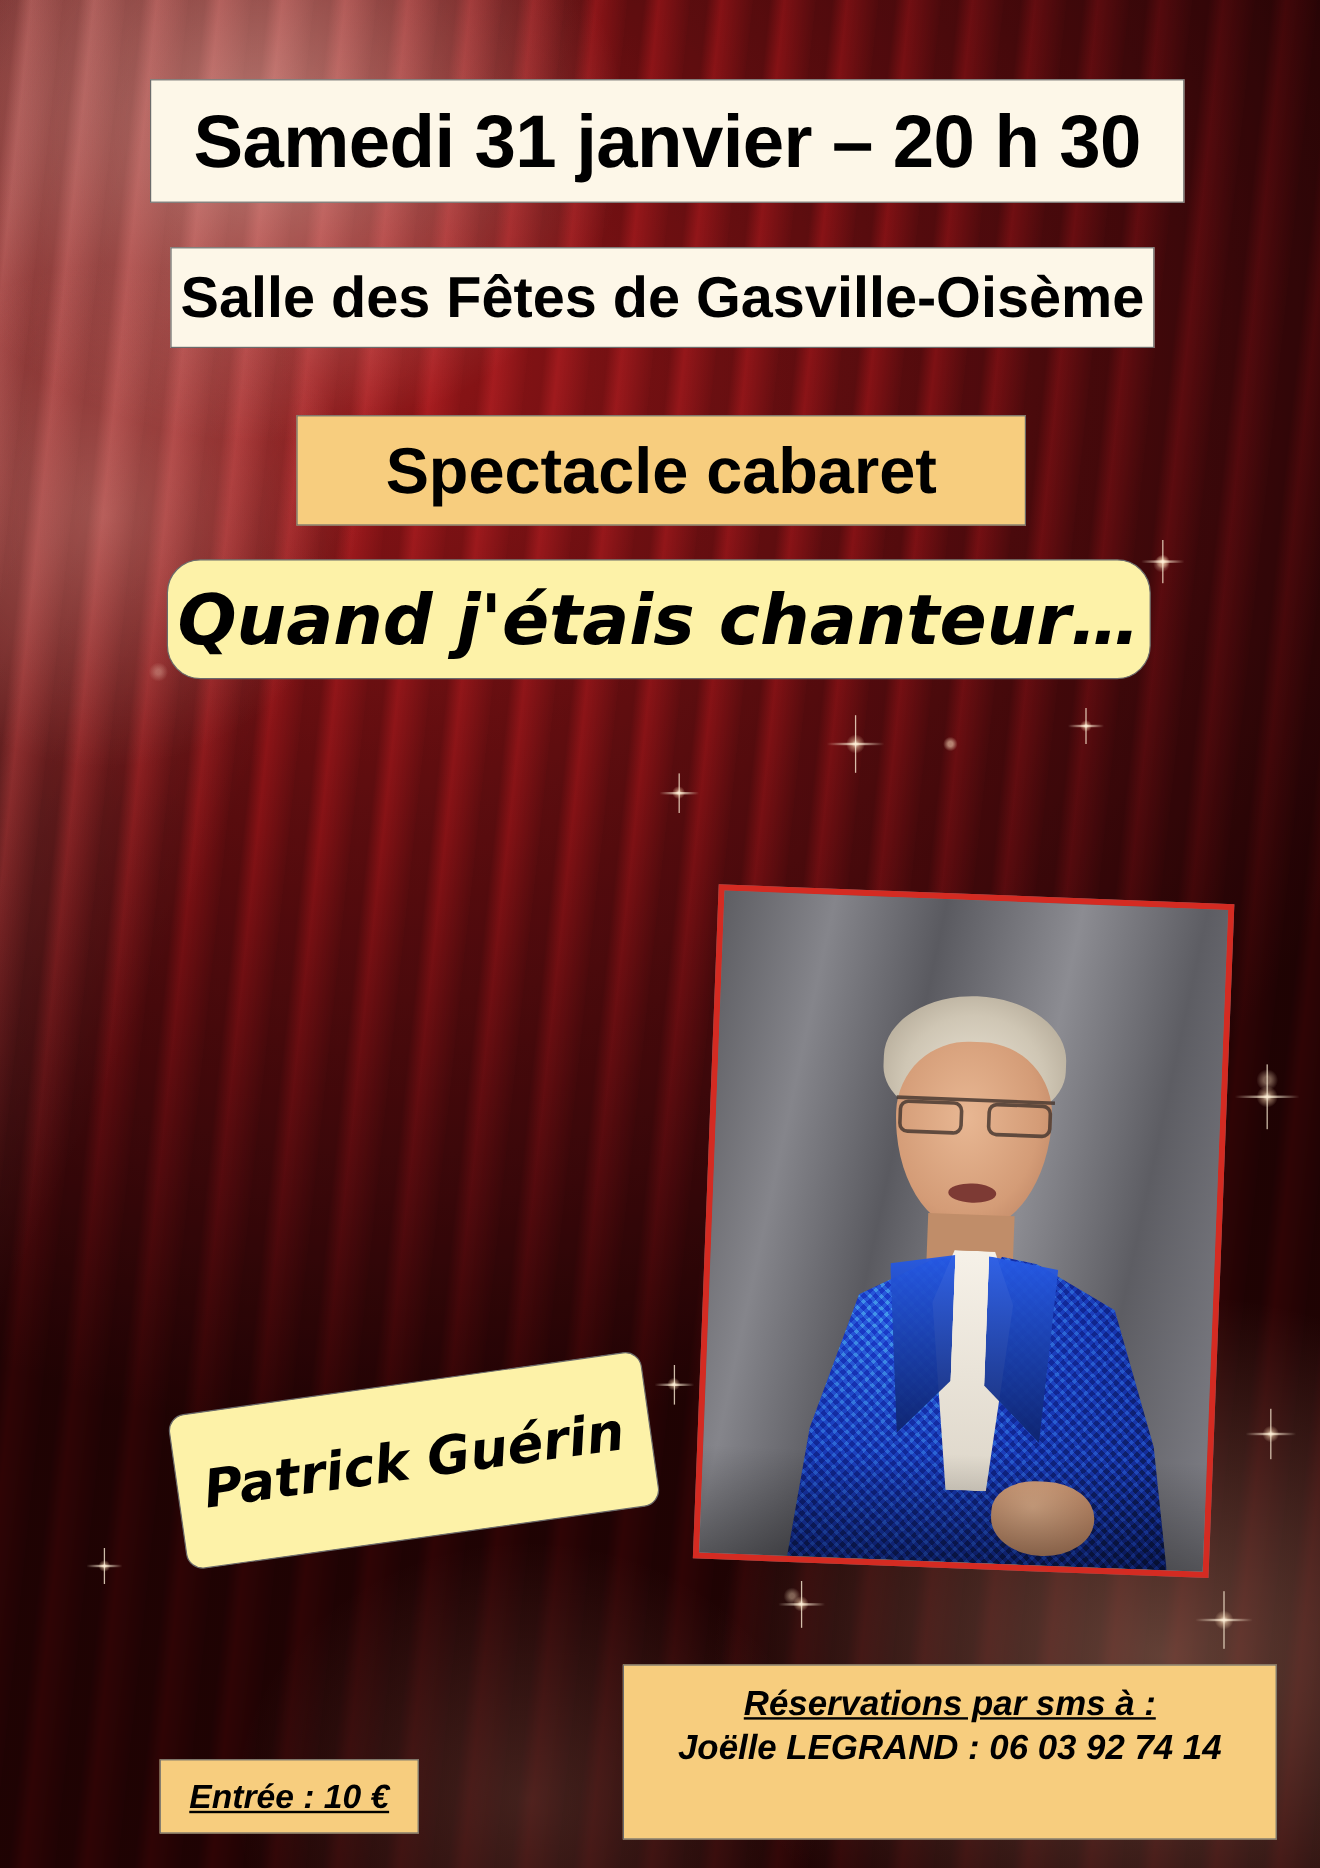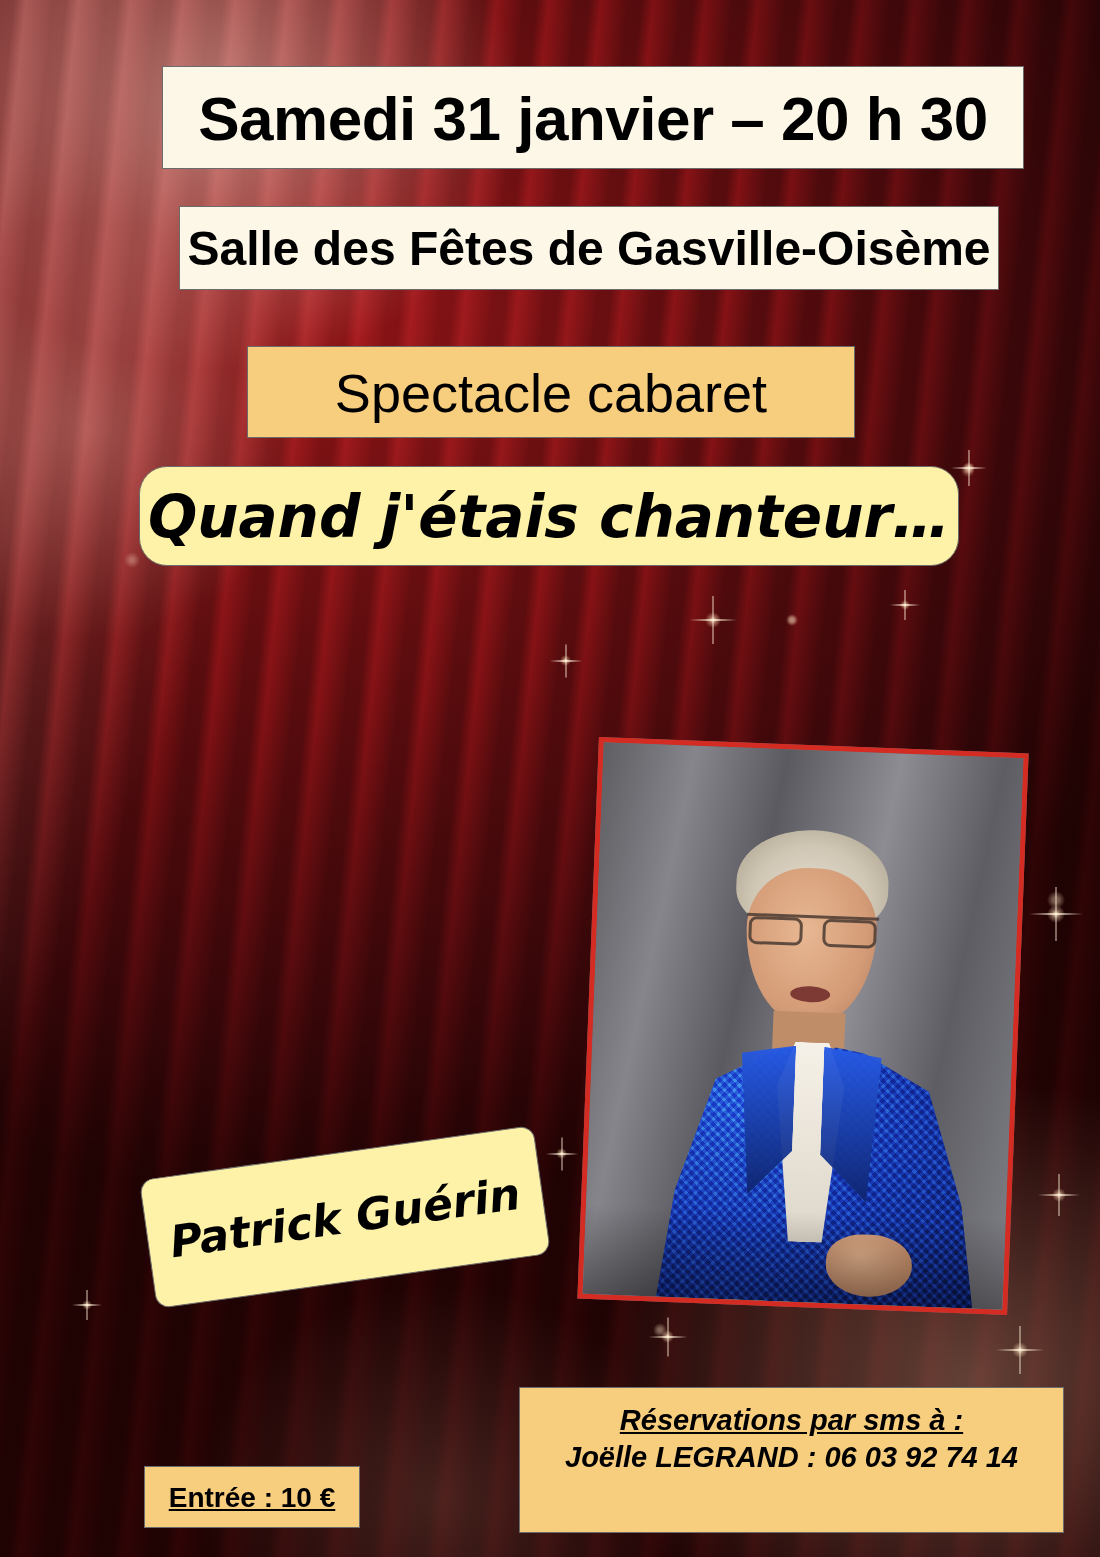--- a/index.html
+++ b/index.html
@@ -63,21 +63,20 @@
   .box {
     position: absolute;
     box-sizing: border-box;
     text-align: center;
     color: #000;
     white-space: nowrap;
   }
   .box-white {
     background: #fdf7e8;
     border: 1px solid #6b6b6b;
-    margin-left: 37px;
   }
   .box-orange {
     background: #f7cd7e;
     border: 1px solid #6b6b6b;
   }
   .box-yellow {
     background: #fdf2a8;
     border: 1px solid #6b6b6b;
   }
 
@@ -85,40 +84,40 @@
     left: 125px; top: 66px; width: 862px; height: 103px;
     font-size: 62px; font-weight: bold; line-height: 103px;
     letter-spacing: -0.5px;
   }
   #venue-box {
     left: 142px; top: 206px; width: 820px; height: 84px;
     font-size: 48px; font-weight: bold; line-height: 84px;
   }
   #show-type-box {
     left: 247px; top: 346px; width: 608px; height: 92px;
-    font-size: 54px; font-weight: normal; line-height: 92px;
+    font-size: 54px; font-weight: bold; line-height: 92px;
   }
   #show-title-box {
     left: 139px; top: 466px; width: 820px; height: 100px;
     font-size: 58px; font-weight: bold; font-style: italic;
     line-height: 100px;
     font-family: "DejaVu Sans", sans-serif;
     border-radius: 28px;
   }
   #performer-box {
     left: 146px; top: 1152px; width: 398px; height: 130px;
     transform: rotate(-8deg);
     border-radius: 14px;
     font-size: 44px; font-weight: bold; font-style: italic;
     line-height: 130px;
     font-family: "DejaVu Sans", sans-serif;
   }
   #price-box {
-    left: 144px; top: 1466px; width: 216px; height: 62px;
-    font-size: 28px; font-weight: bold; 
+    left: 133px; top: 1466px; width: 216px; height: 62px;
+    font-size: 28px; font-weight: bold; font-style: italic;
     line-height: 62px;
     text-decoration: underline;
   }
   #reservations-box {
     left: 519px; top: 1387px; width: 545px; height: 146px;
     font-size: 29px;
     padding-top: 16px;
     white-space: normal;
   }
   #reservations-box .res-title {

